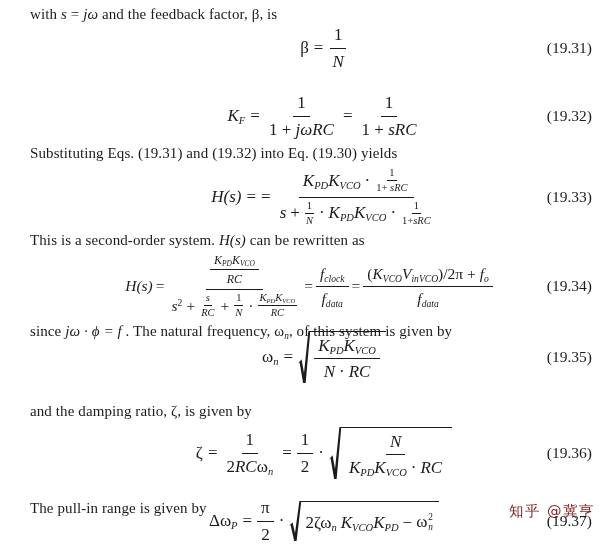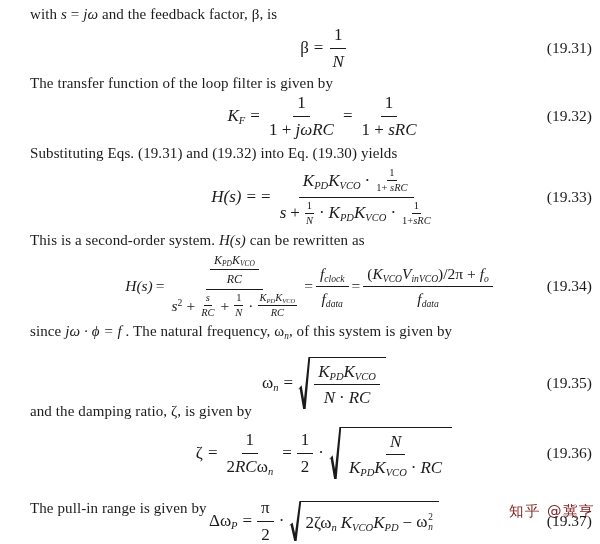--- a/index.html
+++ b/index.html
@@ -60,21 +60,20 @@
             <span>1</span>
           </span>
         <span class="de">
             <span class="i">N</span>
           </span>
       </span>
     </span>
     <span class="eqnum">(19.31)</span>
   </div>
 
-  <div class="para" style="top:75px;"><span>The transfer function of the loop filter is given by</span></div>
 
   <div class="eq" style="top:96px;height:40px;">
     <span class="body">
       <span class="tok"><span class="i">K</span><sub class="sb">F</sub></span>
       <span>=</span>
       <span class="fr">
         <span class="nu">
             <span>1</span>
           </span>
         <span class="de">
@@ -207,21 +206,21 @@
         <span class="de">
             <span class="tok"><span class="i">f</span><sub class="sb">data</sub></span>
           </span>
       </span>
     </span>
     <span class="eqnum">(19.34)</span>
   </div>
 
   <div class="para" style="top:323px;"><span>since </span><span class="i">jω · ϕ = f</span><span> . The natural frequency, </span><span>ω</span><sub class="sb">n</sub><span>, of this system is given by</span></div>
 
-  <div class="eq" style="top:356px;height:54px;">
+  <div class="eq" style="top:330px;height:54px;">
     <span class="body">
       <span class="tok"><span>ω</span><sub class="sb">n</sub></span>
       <span>=</span>
       <span class="sq">
         <span class="rad">
             <svg viewBox="0 0 30 100" preserveAspectRatio="none">
               <polygon points="0,62 9,54 15,80 26,0 30,0 30,6 19,100 13,100 4,60" fill="#1b1b1b"></polygon>
             </svg>
           </span>
         <span class="bod">

